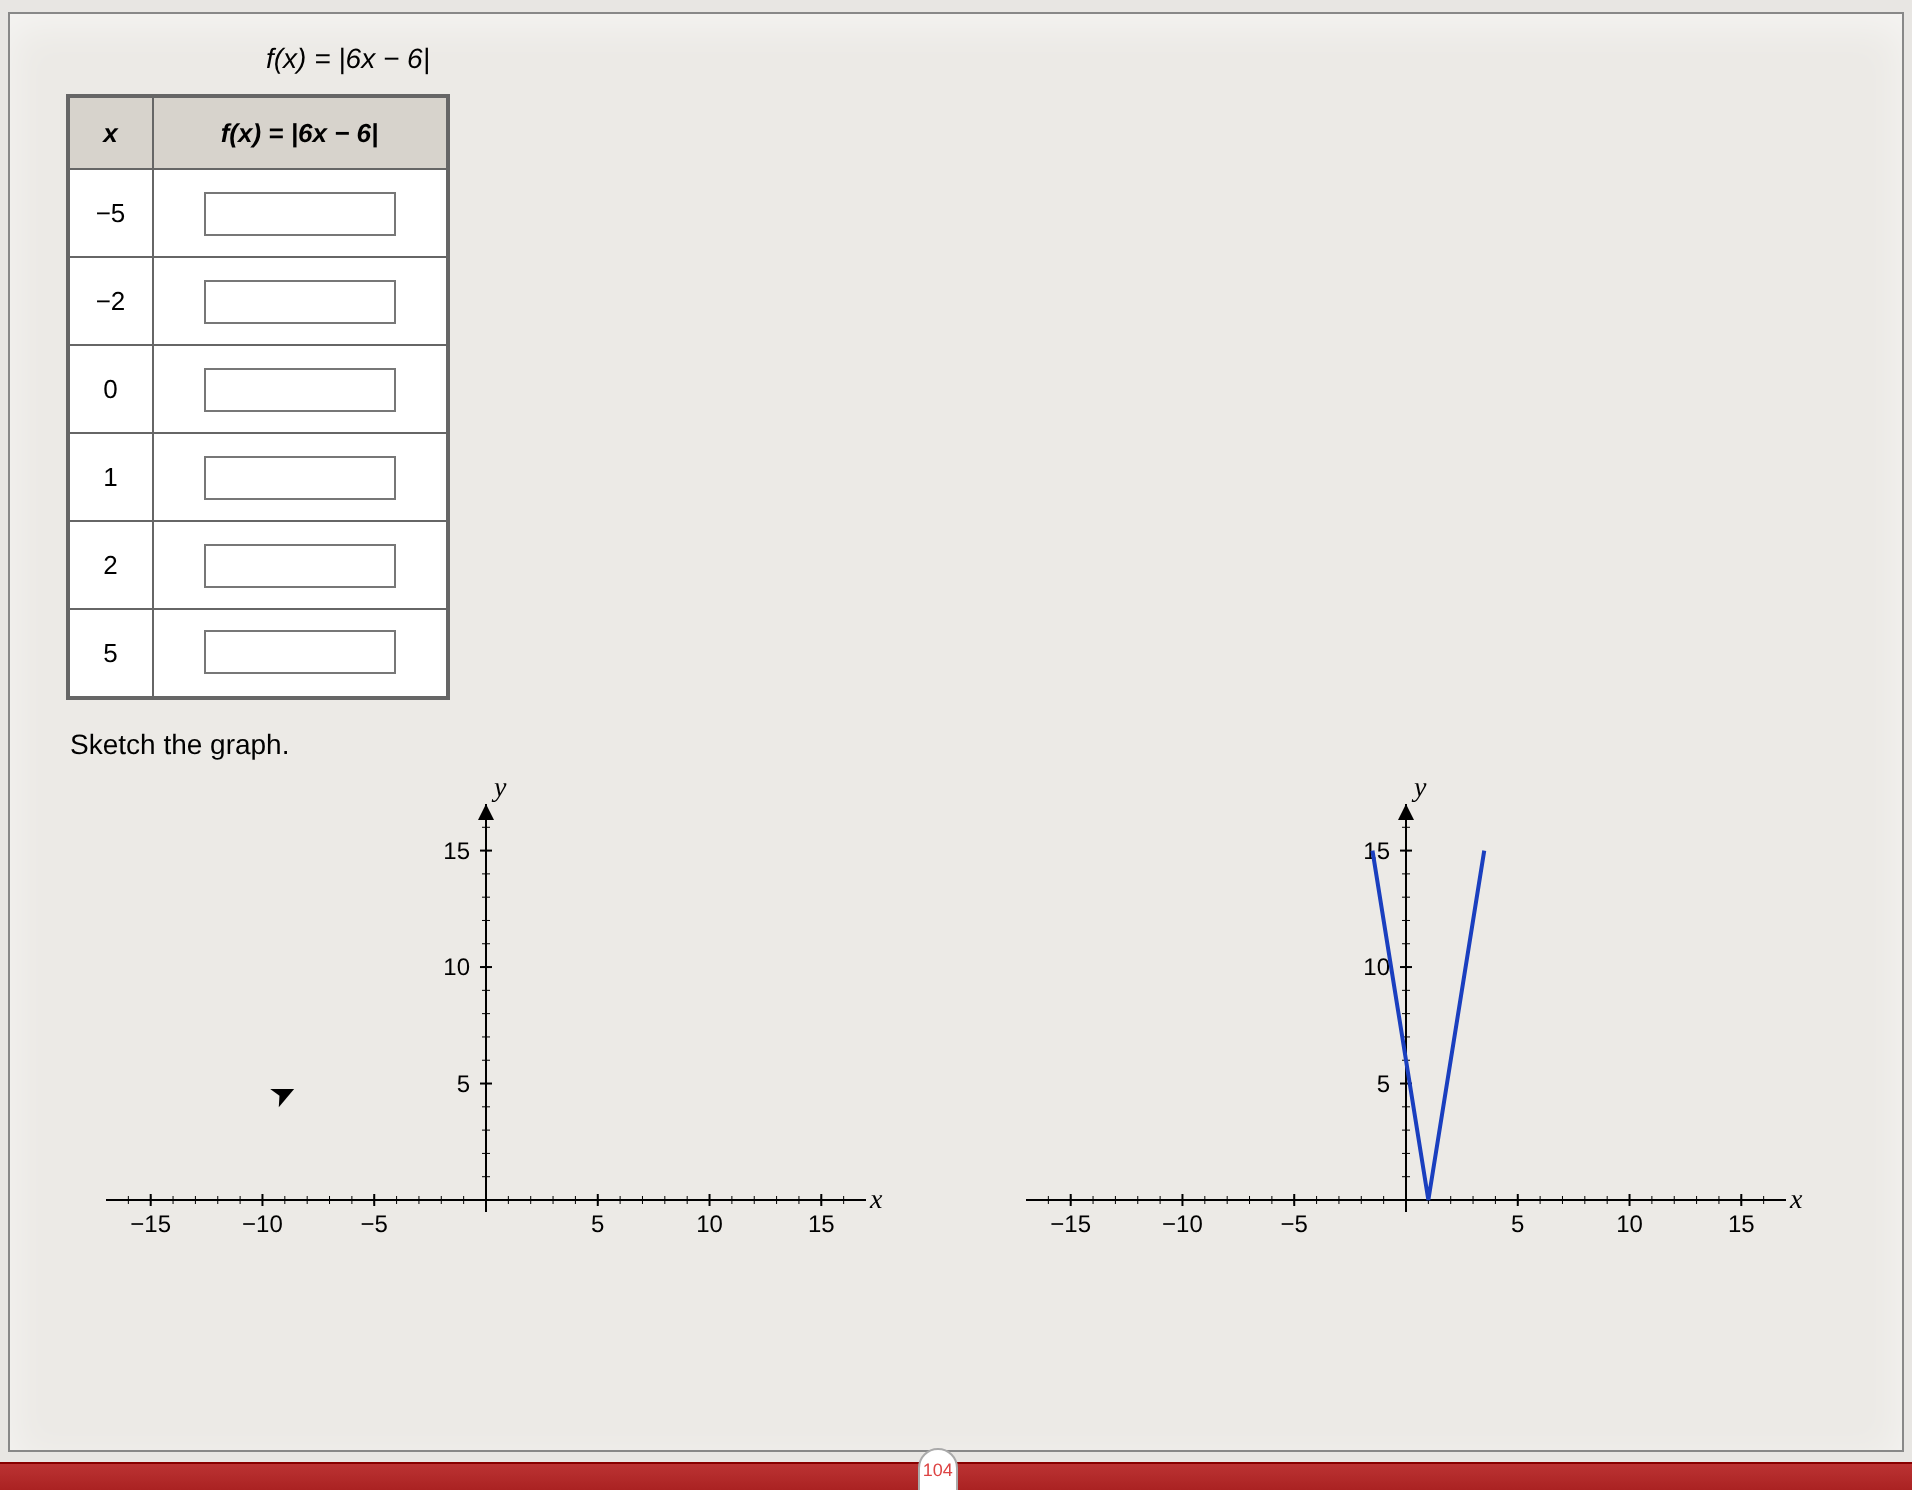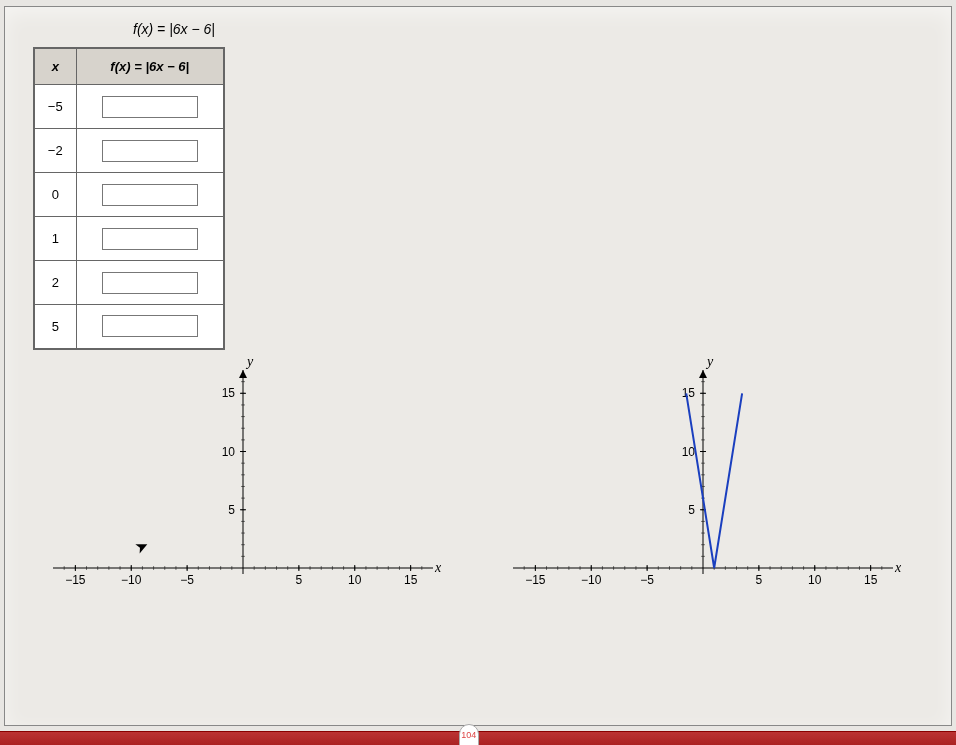--- a/index.html
+++ b/index.html
@@ -164,20 +164,21 @@
       </tr>
       <tr>
         <td class="xcell">5</td>
         <td class="inputcell">
           <input class="answer-box" value="" style="">
         </td>
       </tr>
     </tbody>
   </table>
 
+  <div class="sketch-label">Sketch the graph.</div>
 
   <div class="charts">
     <svg class="chart" id="chart0" viewBox="0 0 420 250">
         <line x1="20" y1="218" x2="400" y2="218" stroke="#000" stroke-width="1"></line>
         <line x1="210" y1="20" x2="210" y2="224" stroke="#000" stroke-width="1"></line>
         <line x1="42.35294117647061" y1="215" x2="42.35294117647061" y2="221" stroke="#000"></line>
         <text x="42.35294117647061" y="234" text-anchor="middle" class="tick-label">−15</text>
         <line x1="98.23529411764707" y1="215" x2="98.23529411764707" y2="221" stroke="#000"></line>
         <text x="98.23529411764707" y="234" text-anchor="middle" class="tick-label">−10</text>
         <line x1="154.11764705882354" y1="215" x2="154.11764705882354" y2="221" stroke="#000"></line>

